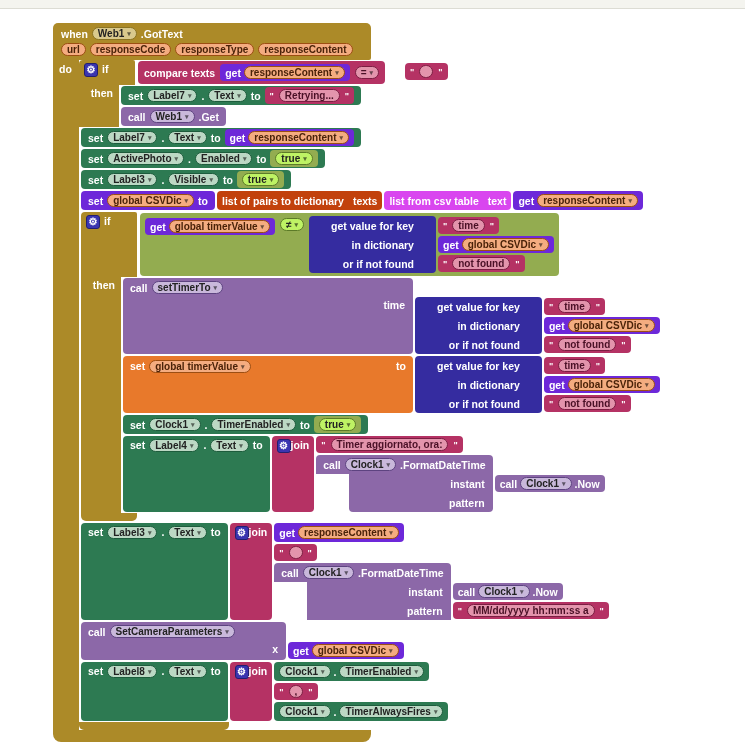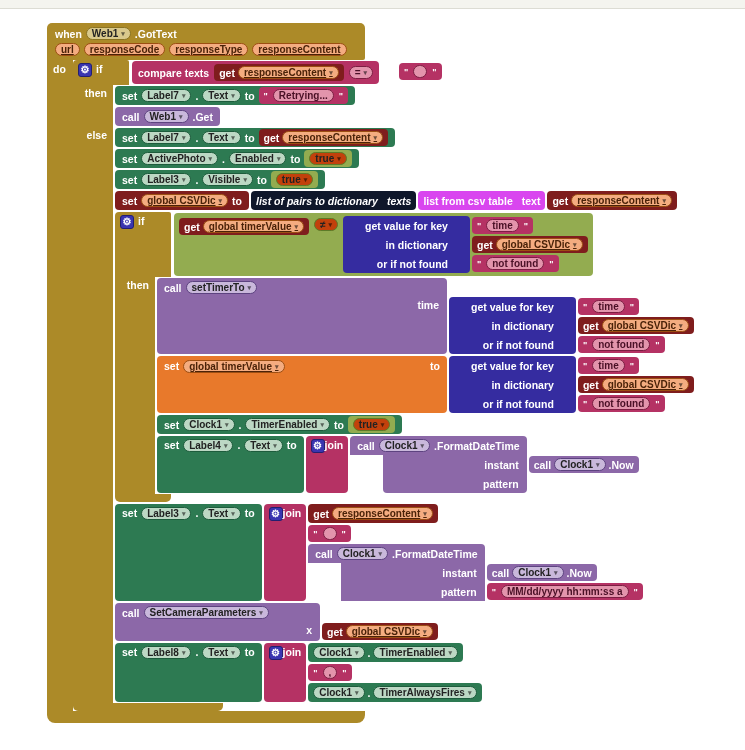--- a/index.html
+++ b/index.html
@@ -3,45 +3,45 @@
 <meta charset="utf-8">
 <style>
   * { box-sizing: border-box; margin: 0; padding: 0; }
   body { background:#fff; }
   .canvas {
     position: relative; width: 745px; height: 750px; background:#ffffff;
     font-family: "Liberation Sans", sans-serif; font-size: 10.5px; font-weight: bold;
     overflow: hidden;
   }
   .topstrip { height: 9px; background:#f4f4ef; border-bottom:1px solid #dcdcd4; }
-  .workspace { position:absolute; left:47px; top:23px; }
+  .workspace { position:absolute; left:53px; top:23px; }
 
   .row { display:flex; align-items:center; gap:4px; }
   .kw { color:#fff; white-space:nowrap; }
   .chip {
     display:inline-flex; align-items:center; white-space:nowrap;
     height:13px; border-radius:9px; padding:0 5px; border:1px solid rgba(50,30,0,.45);
     color:#222; font-size:10px;
   }
   .dd::after { content:"▾"; font-size:7px; margin-left:3px; color:rgba(0,0,0,.55); }
   .b-green   { background:#2D7A52; }
   .b-purple  { background:#8C68A8; }
-  .b-orange  { background:#7f1d1d;text-align:center; }
+  .b-orange  { background:#6d28d9;text-align:center; }
   .b-crimson { background:#B53264; }
-  .b-indigo  { background:#0f172a;font-style:italic; }
+  .b-indigo  { background:#c2410c; }
   .b-lblue   { background:#d946ef; }
   .b-logic   { background:#93AC50; }
 
   
   .c-olive   { background:#D9C98C; border-color:#8a7322; }
   .c-green   { background:#BCD8C4; border-color:#1d5c3c; }
   .c-purple  { background:#C9B8DB; border-color:#5d4380; }
-  .c-orange  { background:#F4AC80; border-color:#9c4e12; color:#4a2208;text-decoration:underline; }
+  .c-orange  { background:#F4AC80; border-color:#9c4e12; color:#4a2208; }
   .c-crimson { background:#E394AC; border-color:#7c1e42; color:#4a1026; }
-  .c-logic   { background:#c2410c; border-color:#5c7a28; }
+  .c-logic   { background:#bef264; border-color:#5c7a28; }
 
   .srow { height:19px; display:flex; align-items:center; gap:4px; padding:0 7px; border-radius:4px; width:max-content; }
   .vblk { height:17px; display:inline-flex; align-items:center; gap:3px; padding:0 5px; border-radius:4px; width:max-content; }
 
   .txtblk::before, .txtblk::after { content:'"'; color:#fff; font-size:9px; }
   .txtblk::before { margin-right:2px; } .txtblk::after { margin-left:2px; }
   .txtchip { min-width:14px; justify-content:center; }
 
   .gear { width:14px; height:14px; min-width:14px; background:#3A35B0; border:1px solid #221f70;
           border-radius:3px; color:#fff; display:inline-flex; align-items:center; justify-content:center; }
@@ -170,21 +170,20 @@
               </div>
               <div class="srow b-purple">
                 <span class="kw">call</span>
                 <span class="chip c-purple dd">Web1</span>
                 <span class="kw">.Get</span>
               </div>
             </div>
           </div>
 
           <div class="if-branch">
-            <div class="if-lbl">else</div>
             <div class="if-stack">
 
               <div class="srow b-green">
                 <span class="kw">set</span>
                 <span class="chip c-green dd">Label7</span>
                 <span class="kw">.</span>
                 <span class="chip c-green dd">Text</span>
                 <span class="kw">to</span>
                 <span class="vblk b-orange">
                   <span class="kw">get</span>
@@ -353,20 +352,23 @@
                         <span class="kw">.</span>
                         <span class="chip c-green dd">Text</span>
                         <span class="kw">to</span>
                       </div>
                       <div class="join">
                         <div class="join-left">
                           <span class="gear"></span>
                           <span class="kw">join</span>
                         </div>
                         <div class="join-vals">
+                          <span class="vblk b-crimson txtblk">
+                            <span class="chip c-crimson">Timer aggiornato, ora:</span>
+                          </span>
                           <div class="fdt">
                             <div class="fdt-hdr">
                               <span class="kw">call</span>
                               <span class="chip c-purple dd">Clock1</span>
                               <span class="kw">.FormatDateTime</span>
                             </div>
                             <div class="fdt-lbl">instant</div>
                             <div class="cellval">
                               <span class="vblk b-purple">
                                 <span class="kw">call</span>

